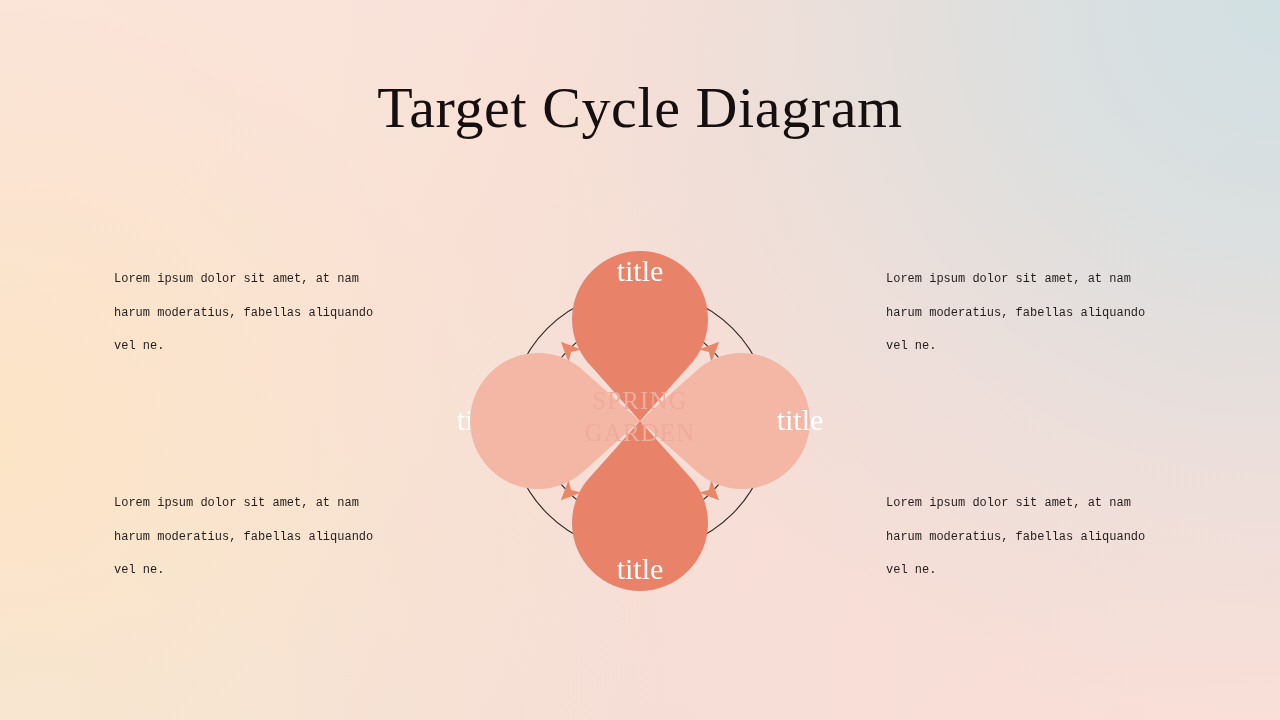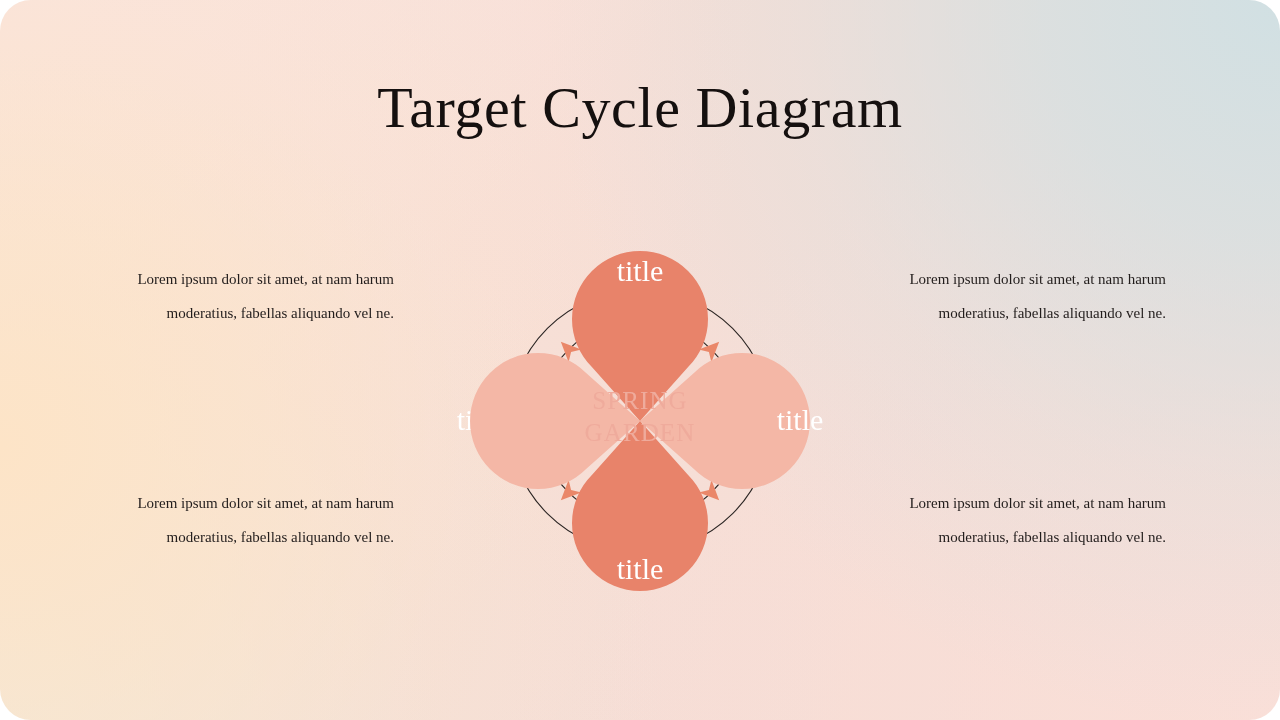--- a/index.html
+++ b/index.html
@@ -21,21 +21,20 @@
     height: 720px;
     overflow: hidden;
     background-color: #f7e2da;
     background-image:
       radial-gradient(circle at 100% 0%, rgba(209,224,227,1) 0%, rgba(209,224,227,0.72) 16%, rgba(209,224,227,0.28) 33%, rgba(209,224,227,0) 50%),
       radial-gradient(circle at 0% 62%, rgba(253,228,199,1) 0%, rgba(253,228,199,0.62) 18%, rgba(253,228,199,0.2) 34%, rgba(253,228,199,0) 50%),
       radial-gradient(circle at 0% 100%, rgba(240,233,221,1) 0%, rgba(240,233,221,0.6) 15%, rgba(240,233,221,0.18) 30%, rgba(240,233,221,0) 46%),
       radial-gradient(circle at 0% 0%, rgba(250,228,221,1) 0%, rgba(250,228,221,0.5) 25%, rgba(250,228,221,0) 52%),
       radial-gradient(circle at 100% 100%, rgba(250,223,216,1) 0%, rgba(250,223,216,0.55) 22%, rgba(250,223,216,0) 48%),
       linear-gradient(135deg, #f9e5de 0%, #f7ded5 35%, #f6ded6 60%, #f5dcd4 100%);
-    border-radius: 31px;
   }
 
   
   #slide-title {
     position: absolute;
     left: 0;
     top: 76px;
     width: 1280px;
     text-align: center;
     font-family: "Liberation Serif", "DejaVu Serif", serif;
@@ -65,23 +64,23 @@
     font-family: "Liberation Serif", "DejaVu Serif", serif;
     font-size: 25px;
     fill: #efab9c;
     letter-spacing: 1.1px;
   }
 
   
   .body-text {
     position: absolute;
     width: 280px;
-    text-align: right;
-    font-family: Liberation Serif, serif;
-    font-size: 15px;
+    text-align: left;
+    font-family: Liberation Mono, monospace;
+    font-size: 12px;
     line-height: 33.5px;
     color: #221d1c;
   }
   #text-top-left    { left: 114px;  top: 263px; }
   #text-bottom-left { left: 114px;  top: 487px; }
   #text-top-right   { left: 886px;  top: 263px; }
   #text-bottom-right{ left: 886px;  top: 487px; }
 </style>
 </head>
 <body>

